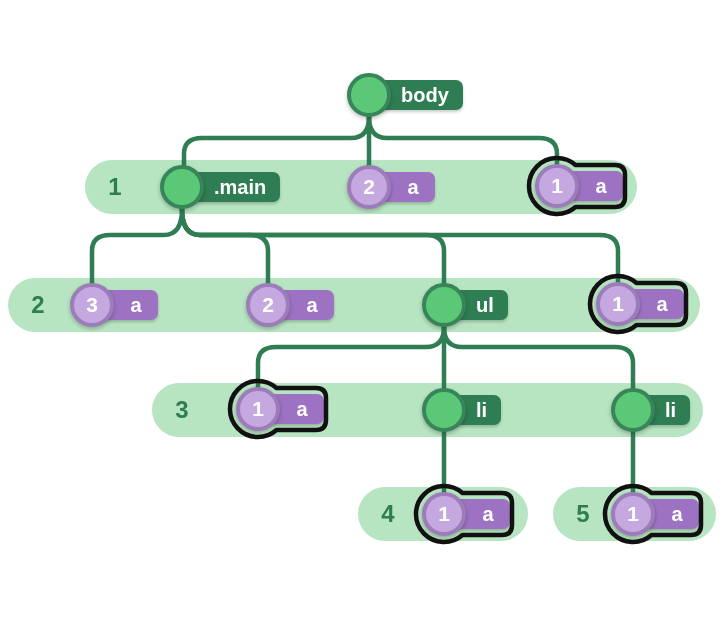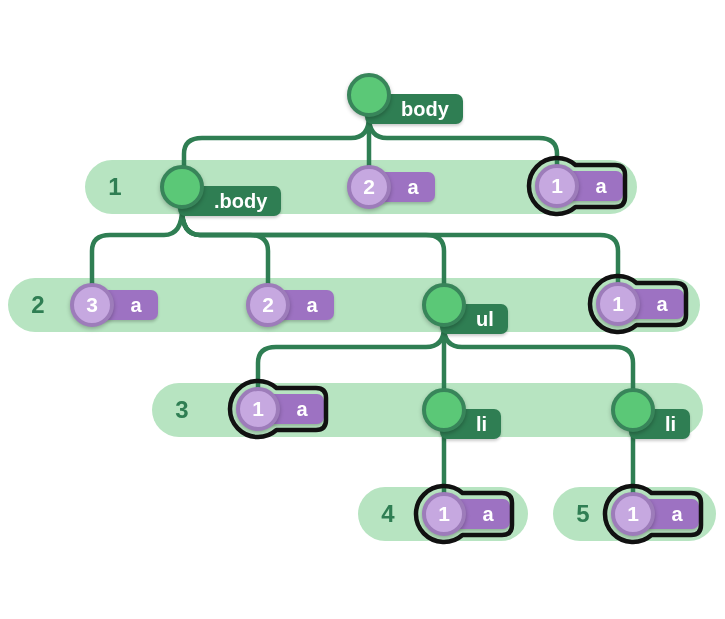--- a/index.html
+++ b/index.html
@@ -29,21 +29,21 @@
     font-size:21px;font-weight:bold;color:#ffffff;z-index:3;
     box-shadow:0 2px 4px rgba(0,0,0,0.25);
   }
   .badge{
     position:absolute;left:-4px;top:-15px;height:30px;border-radius:7px;
     box-sizing:border-box;display:flex;align-items:center;
     padding:0 14px 0 36px;font-size:20px;font-weight:600;color:#ffffff;z-index:2;
     box-shadow:0 2px 3px rgba(0,0,0,0.2);white-space:nowrap;
   }
   .green .circle{background:var(--el-fill,#5bc877);border:4px solid var(--el-border,#38855a);}
-  .green .badge{background:var(--ink,#2f7e53);margin-top:14px;}
+  .green .badge{background:var(--ink,#2f7e53);}
   .purple .circle{background:var(--match-fill,#c6a8e0);border:4px solid var(--match-border,#9d7cba);}
   .purple .badge{background:var(--match-badge,#9d72c2);min-width:70px;padding:0 10px 0 36px;justify-content:center;}
   .hl{position:absolute;left:-34px;top:-35px;z-index:4;pointer-events:none;}
   .hl path{stroke:var(--outline,#111111);stroke-width:4.5;fill:none;stroke-linejoin:round;}
 </style>
 </head>
 <body>
 
 <div id="stage">
 
@@ -77,21 +77,21 @@
     <path d="M444,432 L444,497"></path>
     <path d="M633,432 L633,497"></path>
   </svg>
 
   <div class="node green" style="left:369px;top:95px;">
     <span class="badge">body</span>
     <span class="circle"></span>
   </div>
 
   <div class="node green" style="left:182px;top:187px;">
-    <span class="badge">.body</span>
+    <span class="badge">.main</span>
     <span class="circle"></span>
   </div>
   <div class="node purple" style="left:369px;top:187px;">
     <span class="badge">a</span>
     <span class="circle">2</span>
   </div>
   <div class="node purple" style="left:557px;top:186px;">
     <span class="badge">a</span>
     <span class="circle">1</span>
     <svg class="hl" width="112" height="70">

